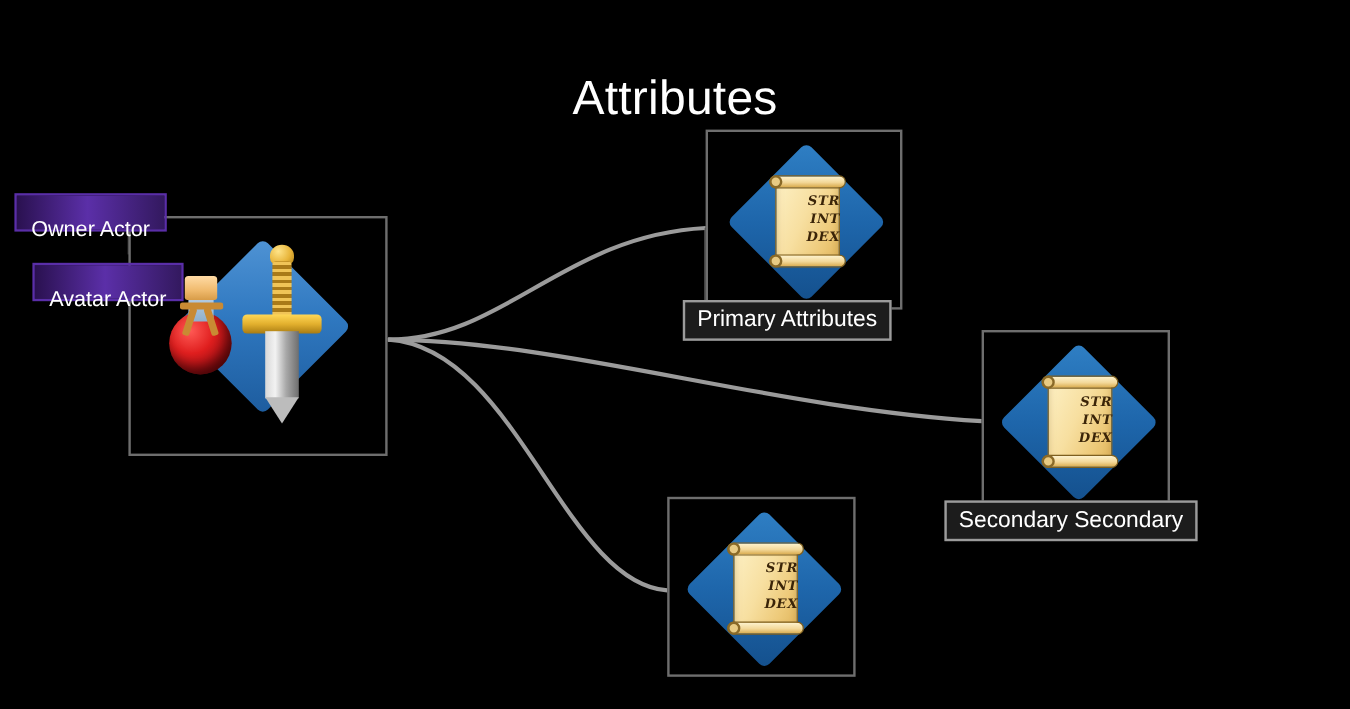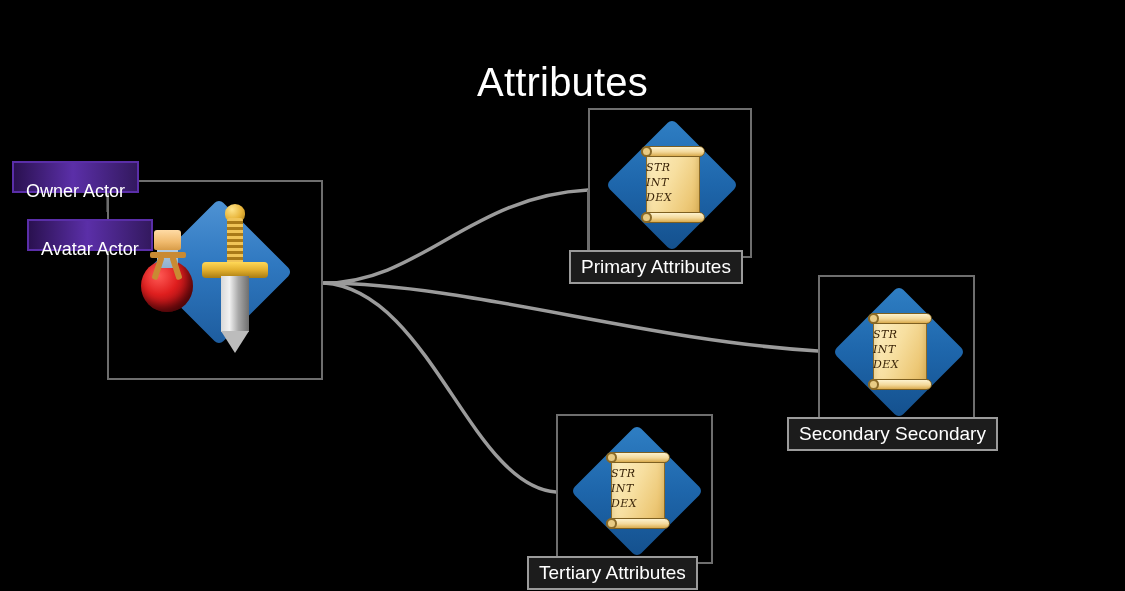--- a/index.html
+++ b/index.html
@@ -92,24 +92,24 @@
     border: 2px solid #8a6a28;
     border-radius: 50%;
     background: #e8cb84;
   }
   .scroll .knob.tl { left: -1px; top: 4px; }
   .scroll .knob.bl { left: -1px; top: 70px; }
   .scroll .stats {
     position: absolute;
     left: 4px; top: 18px;
     width: 54px;
-    text-align: left;
+    text-align: right;
     font-family: "DejaVu Serif", serif;
     font-style: italic;
-    font-weight: 400;
+    font-weight: 700;
     font-size: 11px;
     line-height: 15px;
     color: #3a2408;
     letter-spacing: 0.5px;
   }
 
   
   .potion {
     position: absolute;
     width: 62px; height: 86px;
@@ -308,17 +308,14 @@
       <div class="roll bot"></div>
       <div class="knob tl"></div>
       <div class="knob bl"></div>
       <div class="stats">
         <div>STR</div>
         <div>INT</div>
         <div>DEX</div>
       </div>
     </div>
   </div>
-  <div class="caption" style="left:527px; top:556px;">
-    <span>Tertiary Attributes</span>
-  </div>
 
 </div>
 
 </body></html>

